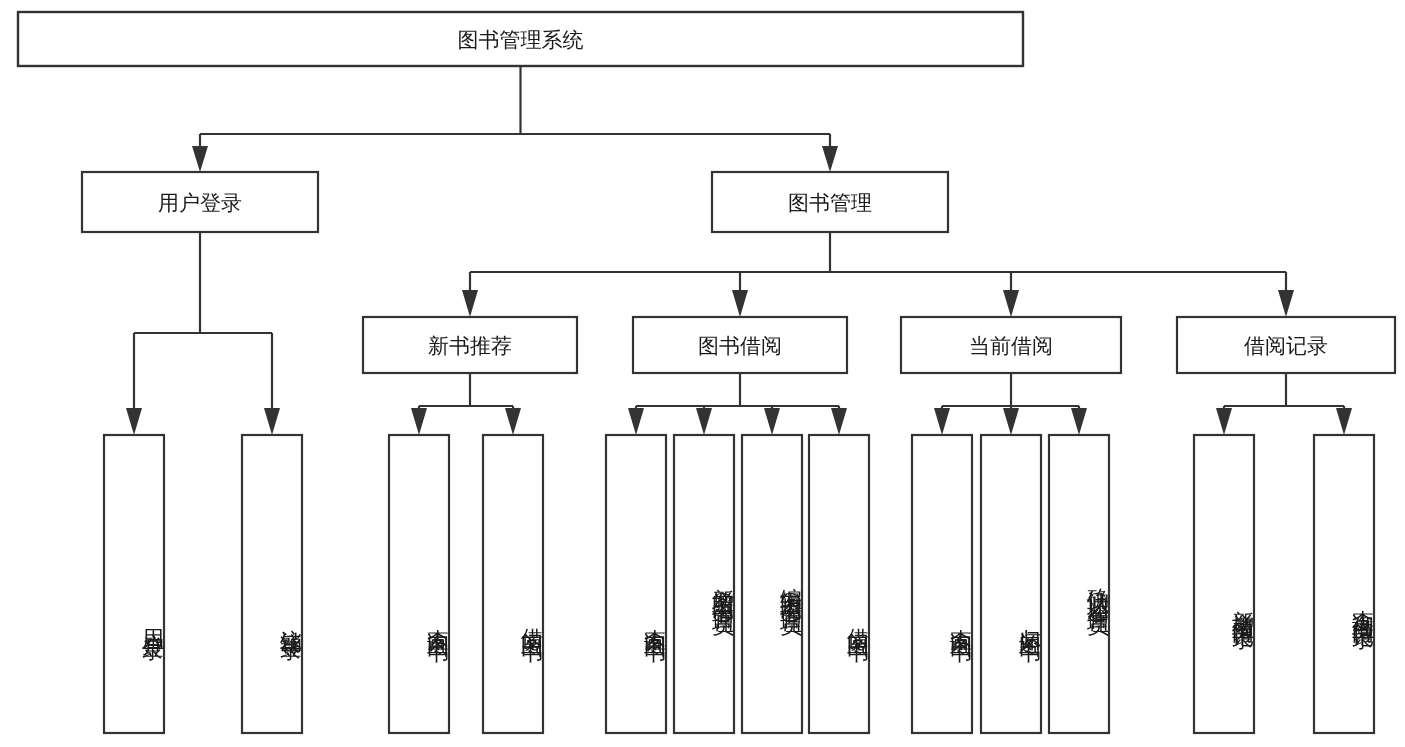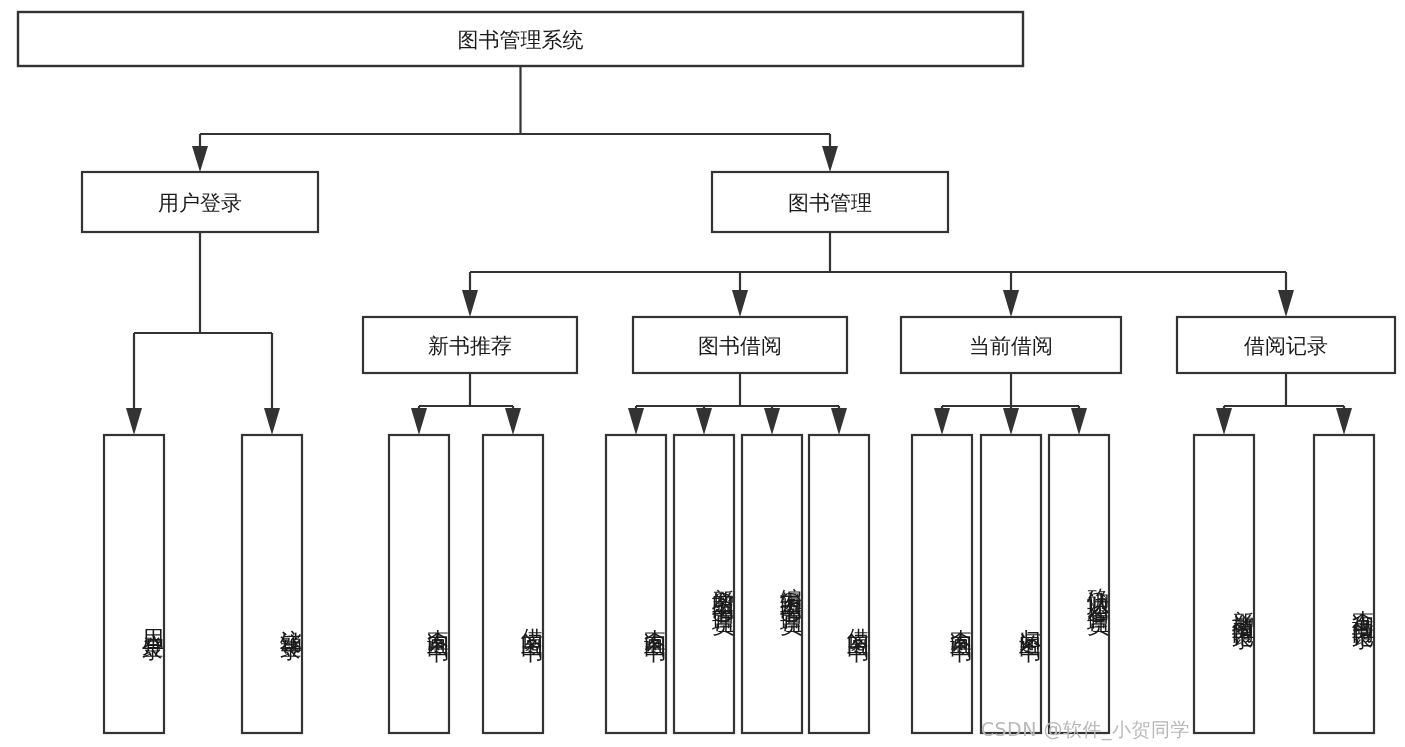--- a/index.html
+++ b/index.html
@@ -210,14 +210,13 @@
   <div class="leaf-label" style="left:742px; top:443px; width:60px; height:290px;">编辑图书（管理员）</div>
   <div class="leaf-label" style="left:809px; top:505px; width:60px; height:228px;">借阅图书</div>
 
   <div class="leaf-label" style="left:912px; top:505px; width:60px; height:228px;">查询图书</div>
   <div class="leaf-label" style="left:981px; top:505px; width:60px; height:228px;">归还图书</div>
   <div class="leaf-label" style="left:1049px; top:443px; width:60px; height:290px;">确认归还（管理员）</div>
 
   <div class="leaf-label" style="left:1194px; top:475px; width:60px; height:258px;">新增借阅记录</div>
   <div class="leaf-label" style="left:1314px; top:475px; width:60px; height:258px;">查询借阅记录</div>
 
-  <div class="watermark">CSDN @软件_小贺同学</div>
 </div>
 
 </body></html>

